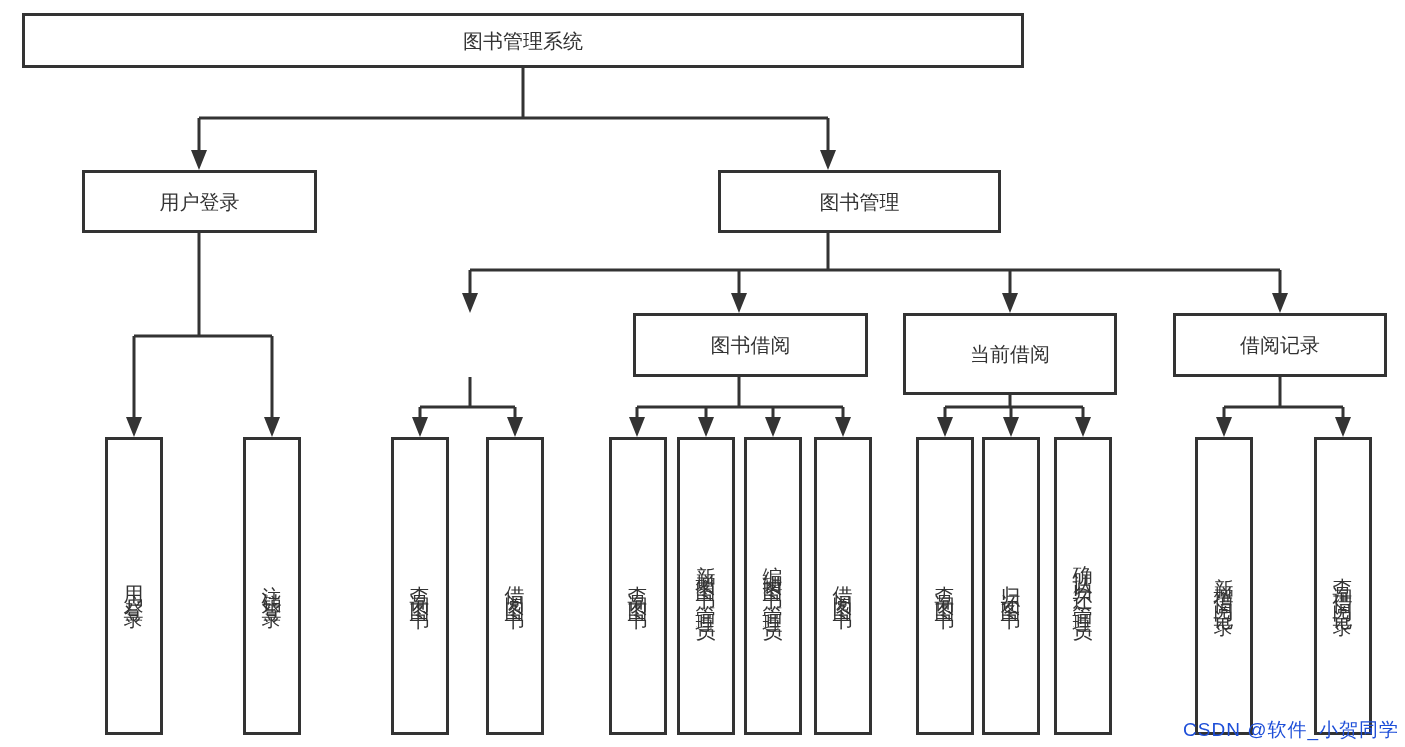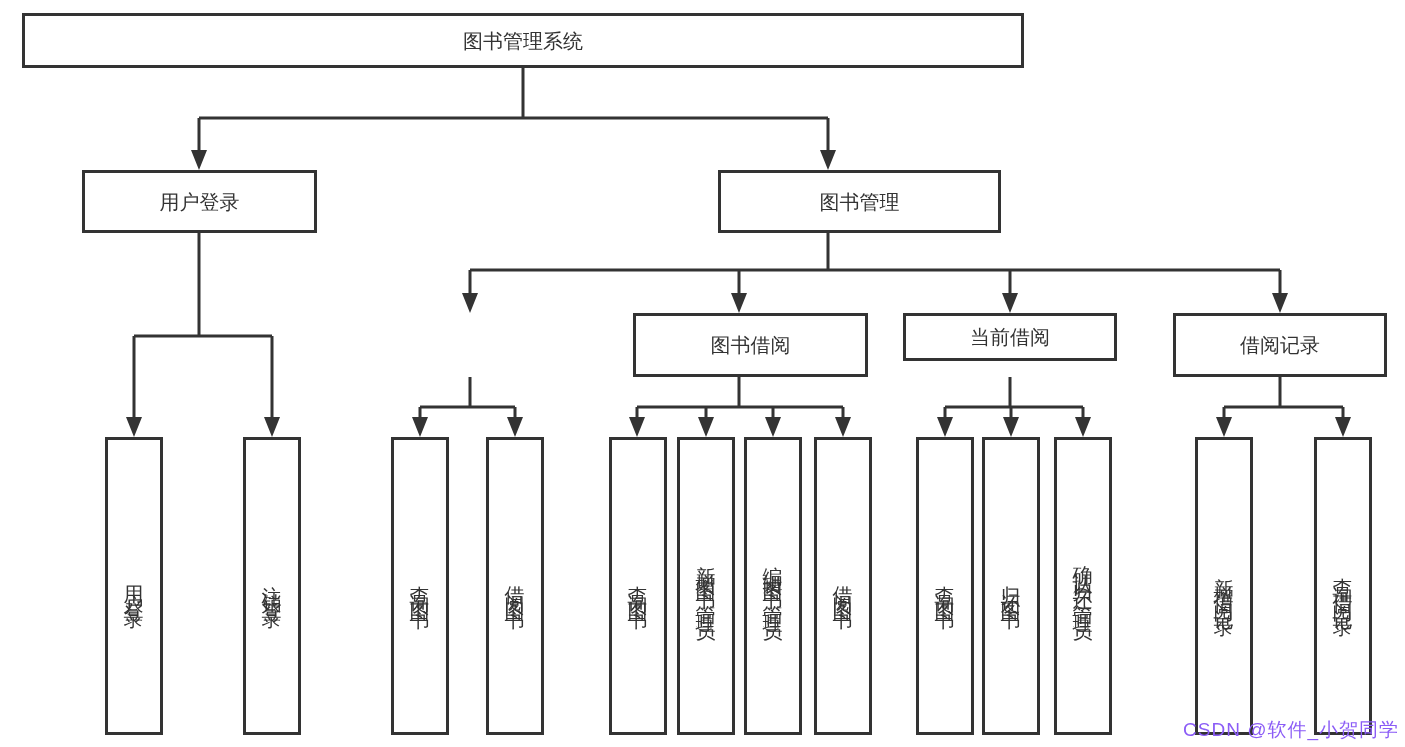--- a/index.html
+++ b/index.html
@@ -39,21 +39,21 @@
     text-orientation: mixed;
     letter-spacing: 8px;
     font-size: 20px;
     white-space: normal;
   }
   .watermark {
     position: absolute;
     right: 6px;
     bottom: 4px;
     font-size: 19px;
-    color: #8b5cf6;
+    color: #1d4ed8;
     letter-spacing: 1px;
     z-index: 5;
     margin-left: 8px;
   }
 </style>
 </head>
 <body>
 
 <div id="canvas">
 
@@ -93,21 +93,21 @@
              M1216 417 L1232 417 L1224 437 Z
              M1335 417 L1351 417 L1343 437 Z"></path>
   </svg>
 
   <div class="box" style="left:22px; top:13px; width:1002px; height:55px;">图书管理系统</div>
 
   <div class="box" style="left:82px; top:170px; width:235px; height:63px;">用户登录</div>
   <div class="box" style="left:710px; top:170px; width:283px; height:63px;margin-left:8px;">图书管理</div>
 
   <div class="box" style="left:633px; top:313px; width:235px; height:64px;">图书借阅</div>
-  <div class="box" style="left:903px; top:313px; width:214px; height:48px;">当前借阅</div>
+  <div class="box" style="left:903px; top:313px; width:214px; height:82px;">当前借阅</div>
   <div class="box" style="left:1173px; top:313px; width:214px; height:64px;">借阅记录</div>
 
   <div class="box vbox" style="left:105px; top:437px; width:58px; height:298px;">用户登录</div>
   <div class="box vbox" style="left:243px; top:437px; width:58px; height:298px;">注销登录</div>
 
   <div class="box vbox" style="left:391px; top:437px; width:58px; height:298px;">查询图书</div>
   <div class="box vbox" style="left:486px; top:437px; width:58px; height:298px;">借阅图书</div>
 
   <div class="box vbox" style="left:609px; top:437px; width:58px; height:298px;">查询图书</div>
   <div class="box vbox" style="left:677px; top:437px; width:58px; height:298px;">新增图书（管理员）</div>

